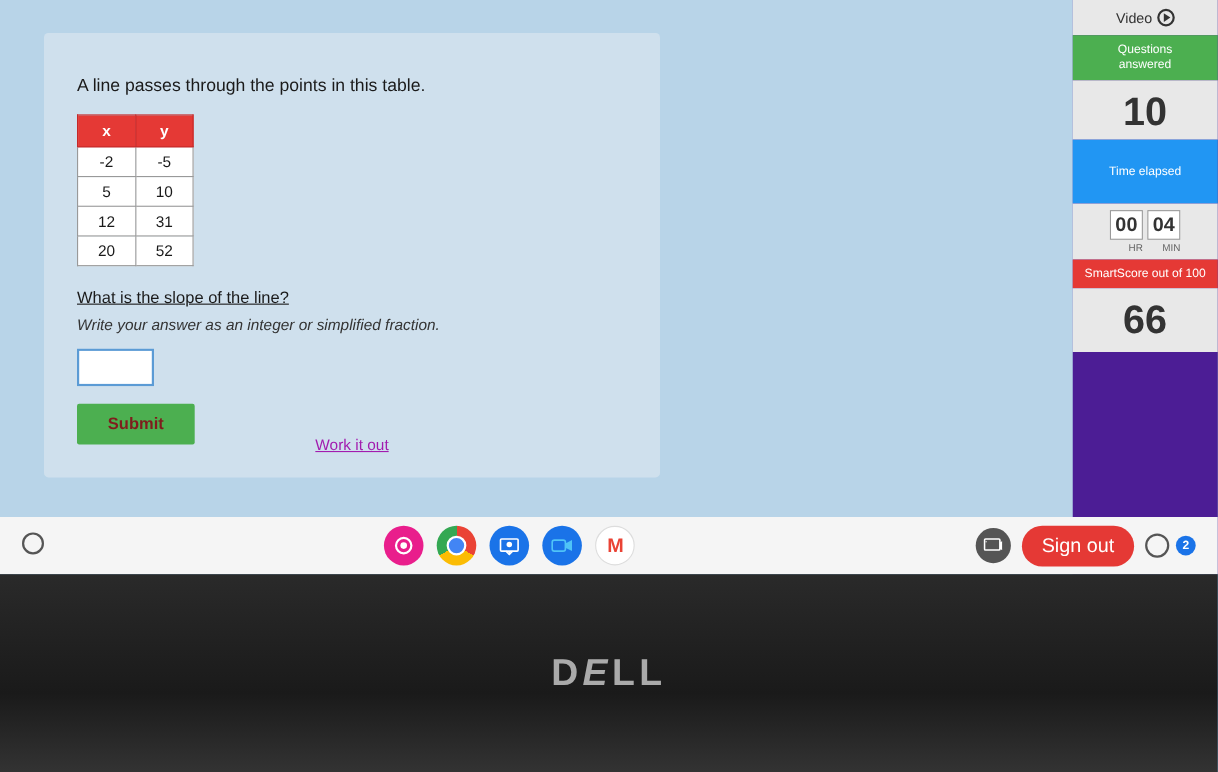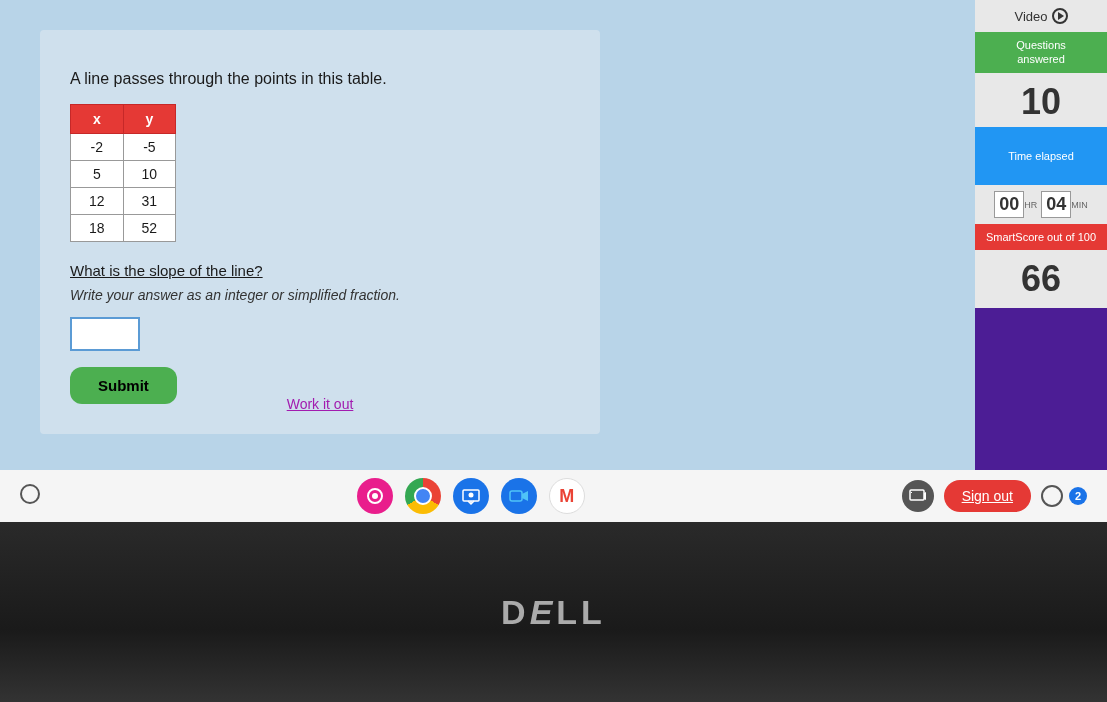--- a/index.html
+++ b/index.html
@@ -107,22 +107,22 @@
       background: #e8e8e8;
       display: flex;
       justify-content: center;
       align-items: flex-end;
       padding: 6px 4px;
       gap: 2px;
     }
 
     .time-unit {
       display: flex;
-      flex-direction: row;
-      align-items: center;
+      flex-direction: column;
+      align-items: flex-end;
     }
 
     .time-value {
       font-size: 18px;
       font-weight: bold;
       color: #333;
       border: 1px solid #999;
       padding: 2px 4px;
       background: white;
       min-width: 26px;
@@ -213,26 +213,26 @@
       border: 2px solid #5b9bd5;
       background: white;
       padding: 4px;
       font-size: 14px;
       display: block;
       margin-bottom: 16px;
     }
 
     .submit-btn {
       background: #4caf50;
-      color: #000000;
+      color: #7f1d1d;
       border: none;
       padding: 10px 28px;
       font-size: 15px;
       font-weight: bold;
-      border-radius: 12px;
+      border-radius: 2px;
       cursor: pointer;
       text-align: right;
     }
 
     .work-it-out {
       position: absolute;
       bottom: 22px;
       left: 50%;
       transform: translateX(-50%);
       font-size: 14px;
@@ -364,24 +364,23 @@
       cursor: pointer;
       border: 1px solid #ddd;
     }
 
     .sign-out-btn {
       background: #e53935;
       color: white;
       border: none;
       border-radius: 20px;
       padding: 8px 18px;
-      font-size: 14px;
+      font-size: 18px;
       font-weight: 500;
       cursor: pointer;
-      text-decoration: underline;
     }
 
     .taskbar-end-icons {
       display: flex;
       align-items: center;
       gap: 6px;
     }
 
     .circle-icon {
       width: 22px;
@@ -498,21 +497,21 @@
             </tr>
             <tr>
               <td>5</td>
               <td>10</td>
             </tr>
             <tr>
               <td>12</td>
               <td>31</td>
             </tr>
             <tr>
-              <td>18</td>
+              <td>20</td>
               <td>52</td>
             </tr>
           </tbody>
       </table>
 
       <p class="slope-question">What is the slope of the line?</p>
       <p class="answer-instruction">Write your answer as an integer or simplified fraction.</p>
 
       <input type="text" class="answer-input" placeholder="" style="">
 

